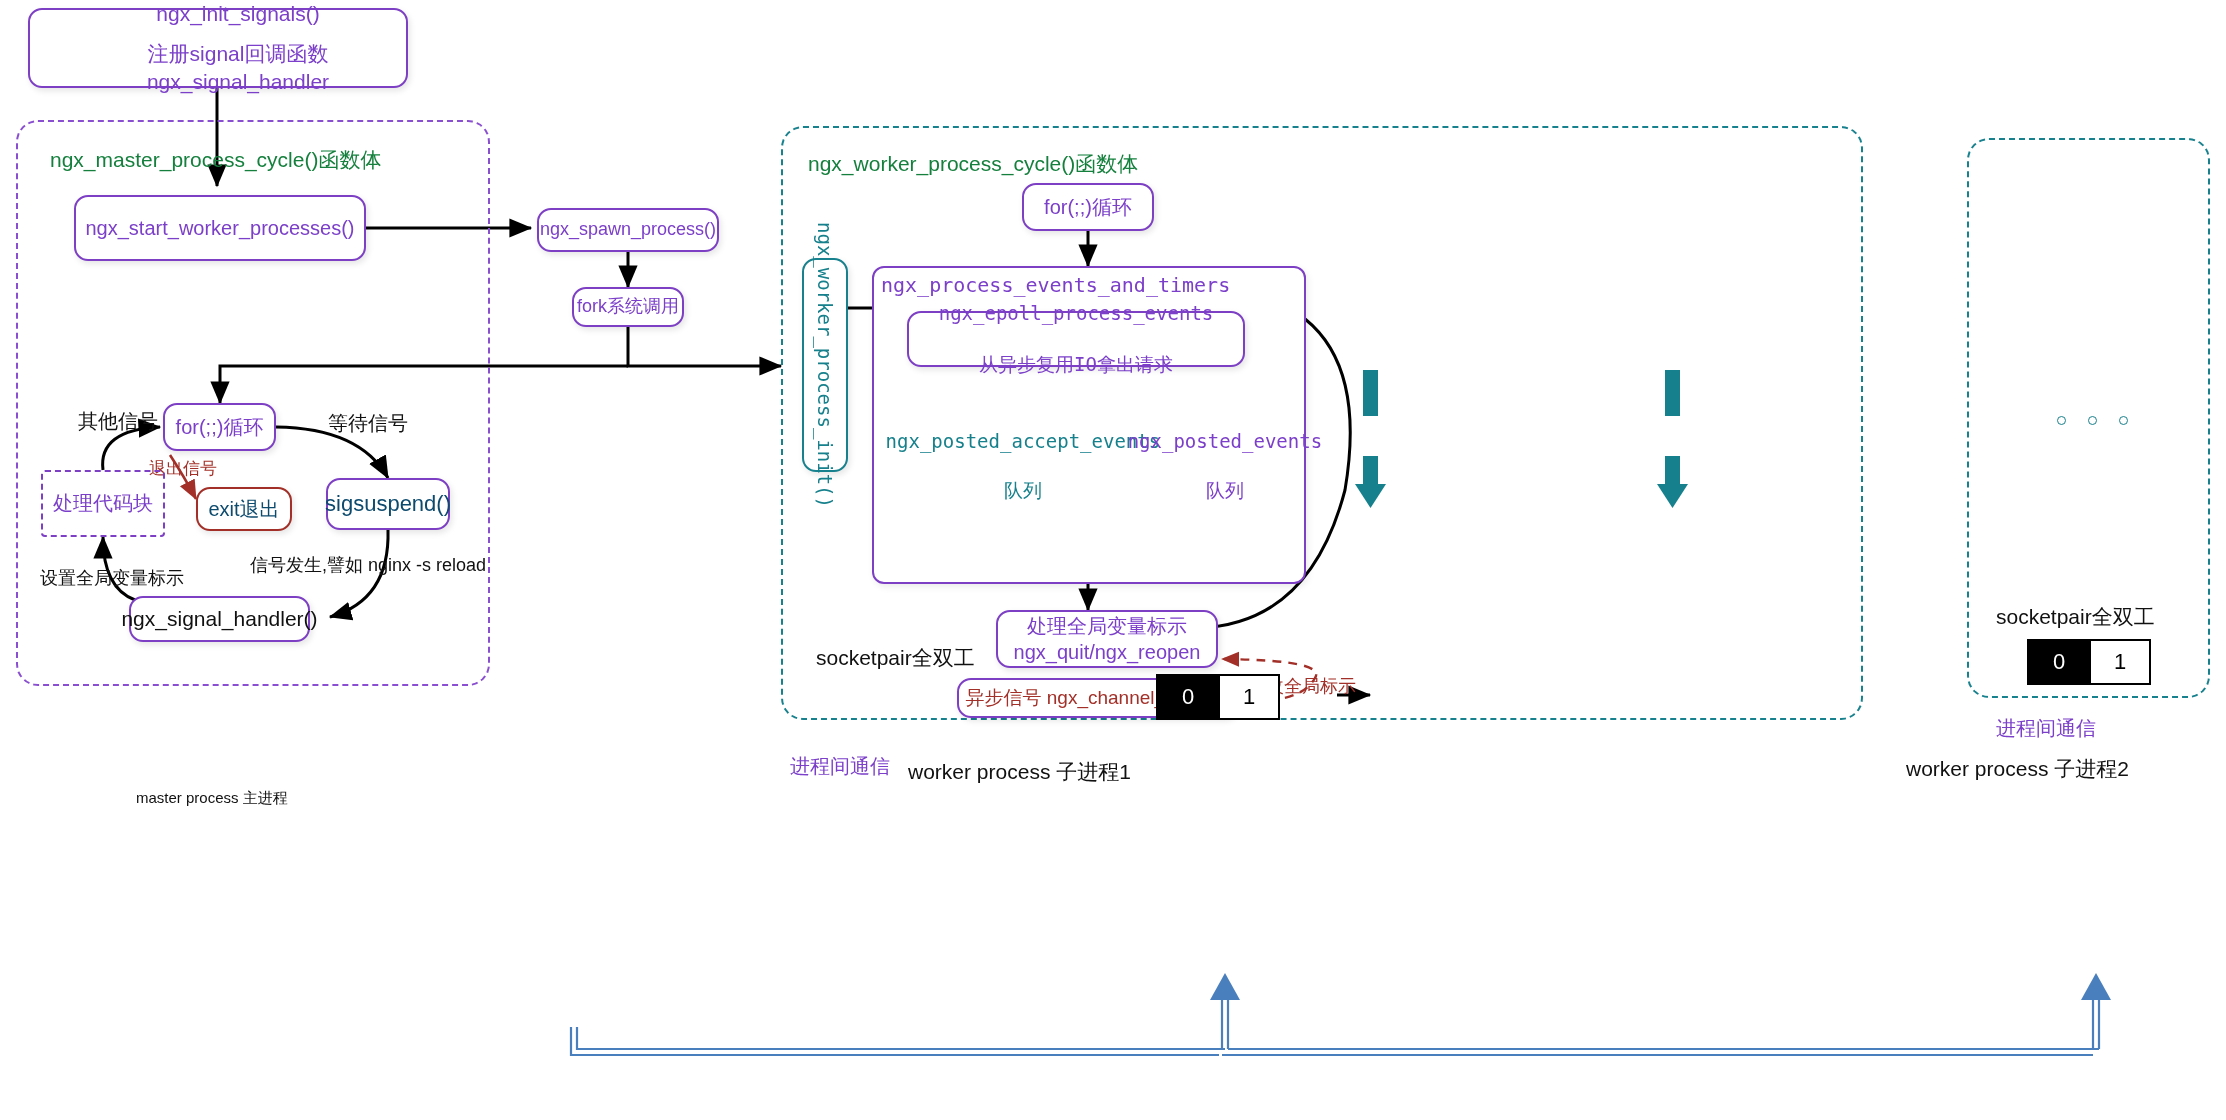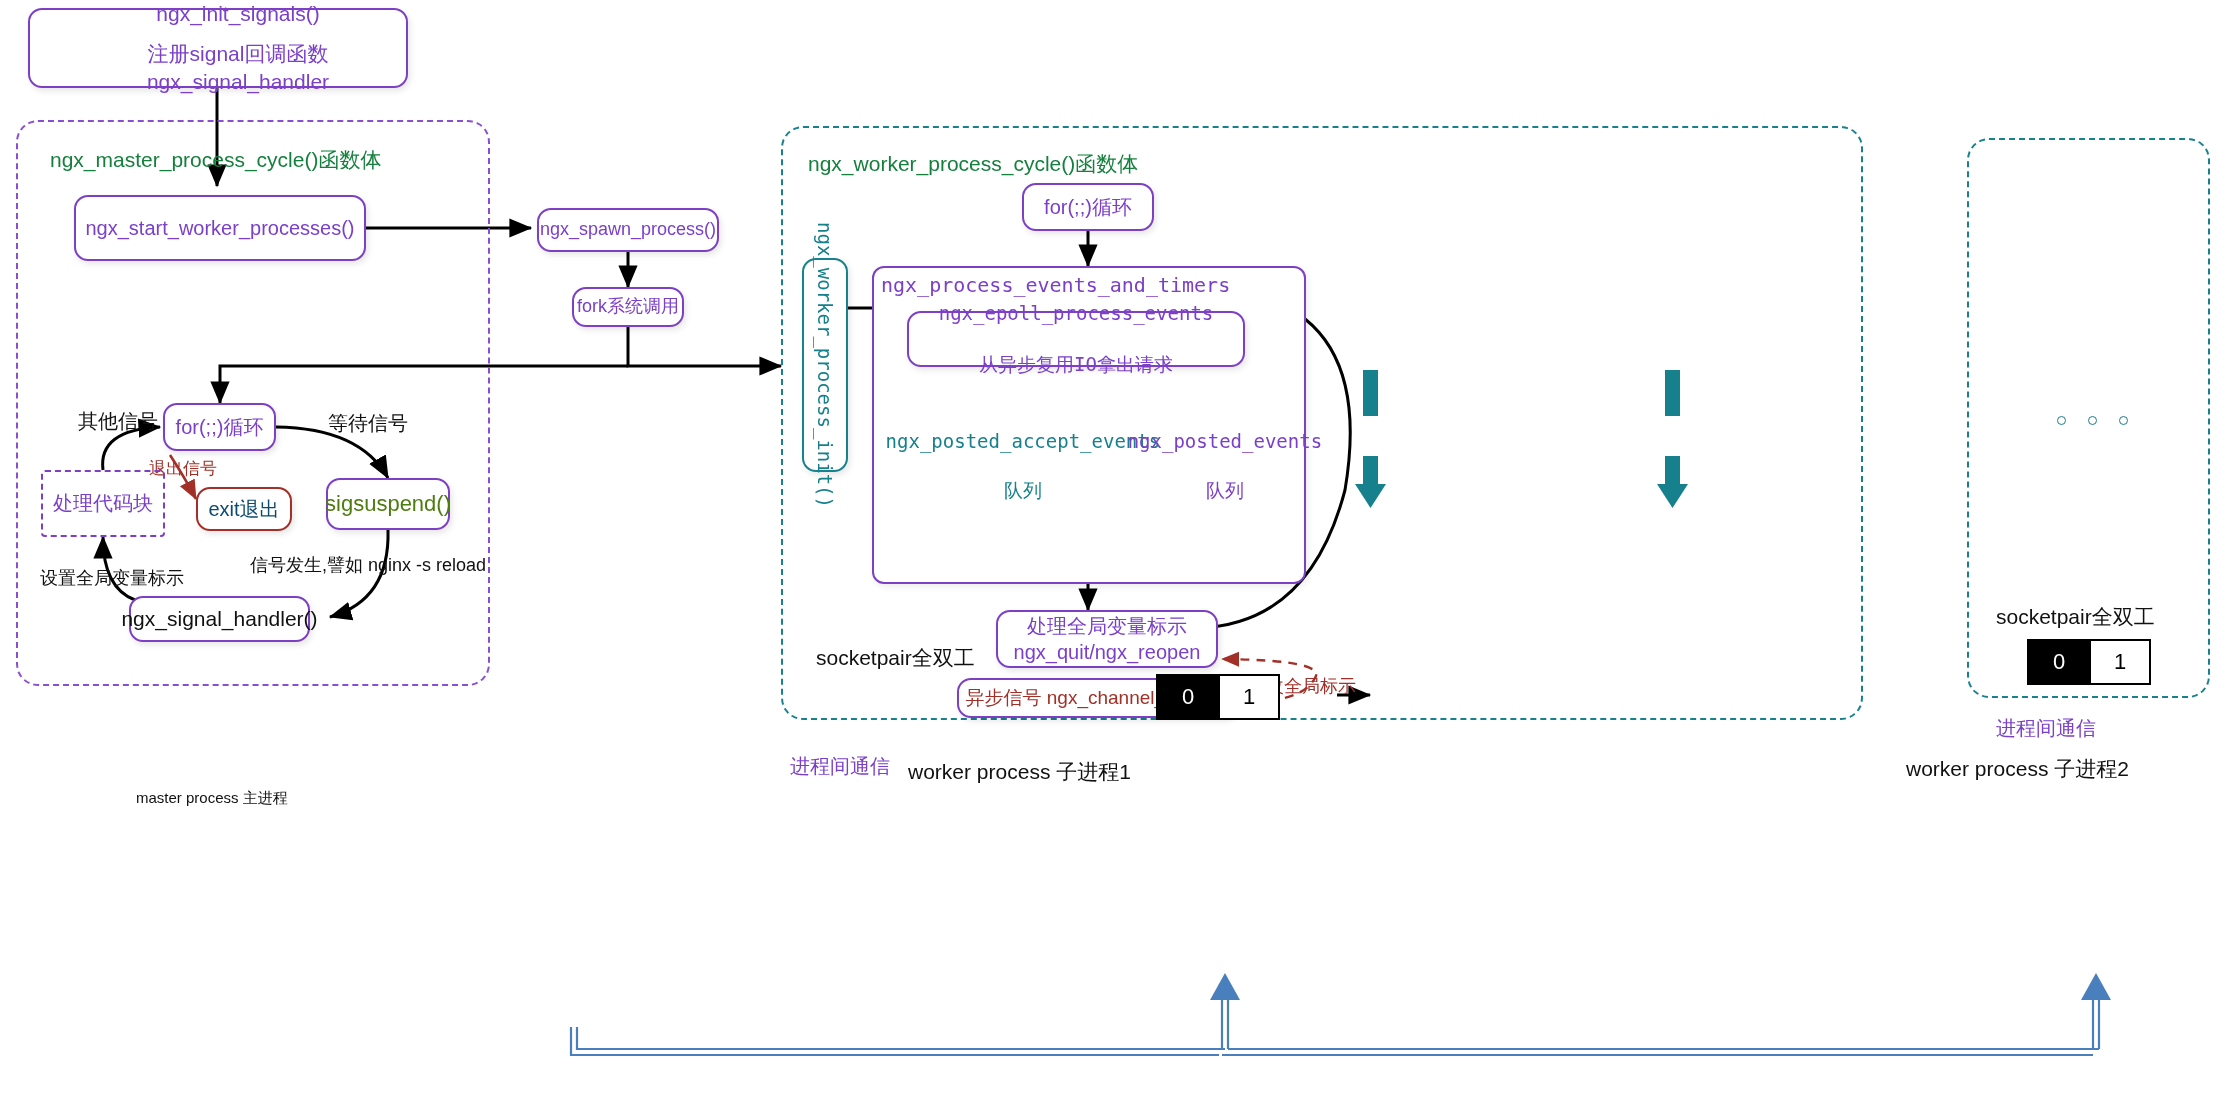--- a/index.html
+++ b/index.html
@@ -168,21 +168,21 @@
 
   <div class="lbl" style="left:78px;top:408px;">其他信号</div>
   <div class="lbl" style="left:328px;top:410px;">等待信号</div>
   <div class="lbl red" style="left:132px;top:458px;font-size:17px;margin-left:17px;">退出信号</div>
 
   <div class="node red" style="left:196px;top:487px;width:96px;height:44px;font-size:20px;">
     <span>exit退出</span>
   </div>
 
   <div class="node" style="left:326px;top:478px;width:124px;height:52px;">
-    <span style="color:#4d7c0f;font-size:22px;">sigsuspend()</span>
+    <span style="color:#0c4a6e;font-size:22px;">sigsuspend()</span>
   </div>
 
   <div class="node dashdot" style="left:41px;top:470px;width:124px;height:67px;border-radius:4px;border-width:2.2px;font-size:20px;">
     <span>处理代码块</span>
   </div>
 
   <div class="lbl" style="left:40px;top:567px;font-size:18px;">设置全局变量标示</div>
   <div class="lbl" style="left:250px;top:554px;font-size:18px;">信号发生,譬如 nginx -s reload</div>
 
   <div class="node" style="left:129px;top:596px;width:181px;height:46px;">

